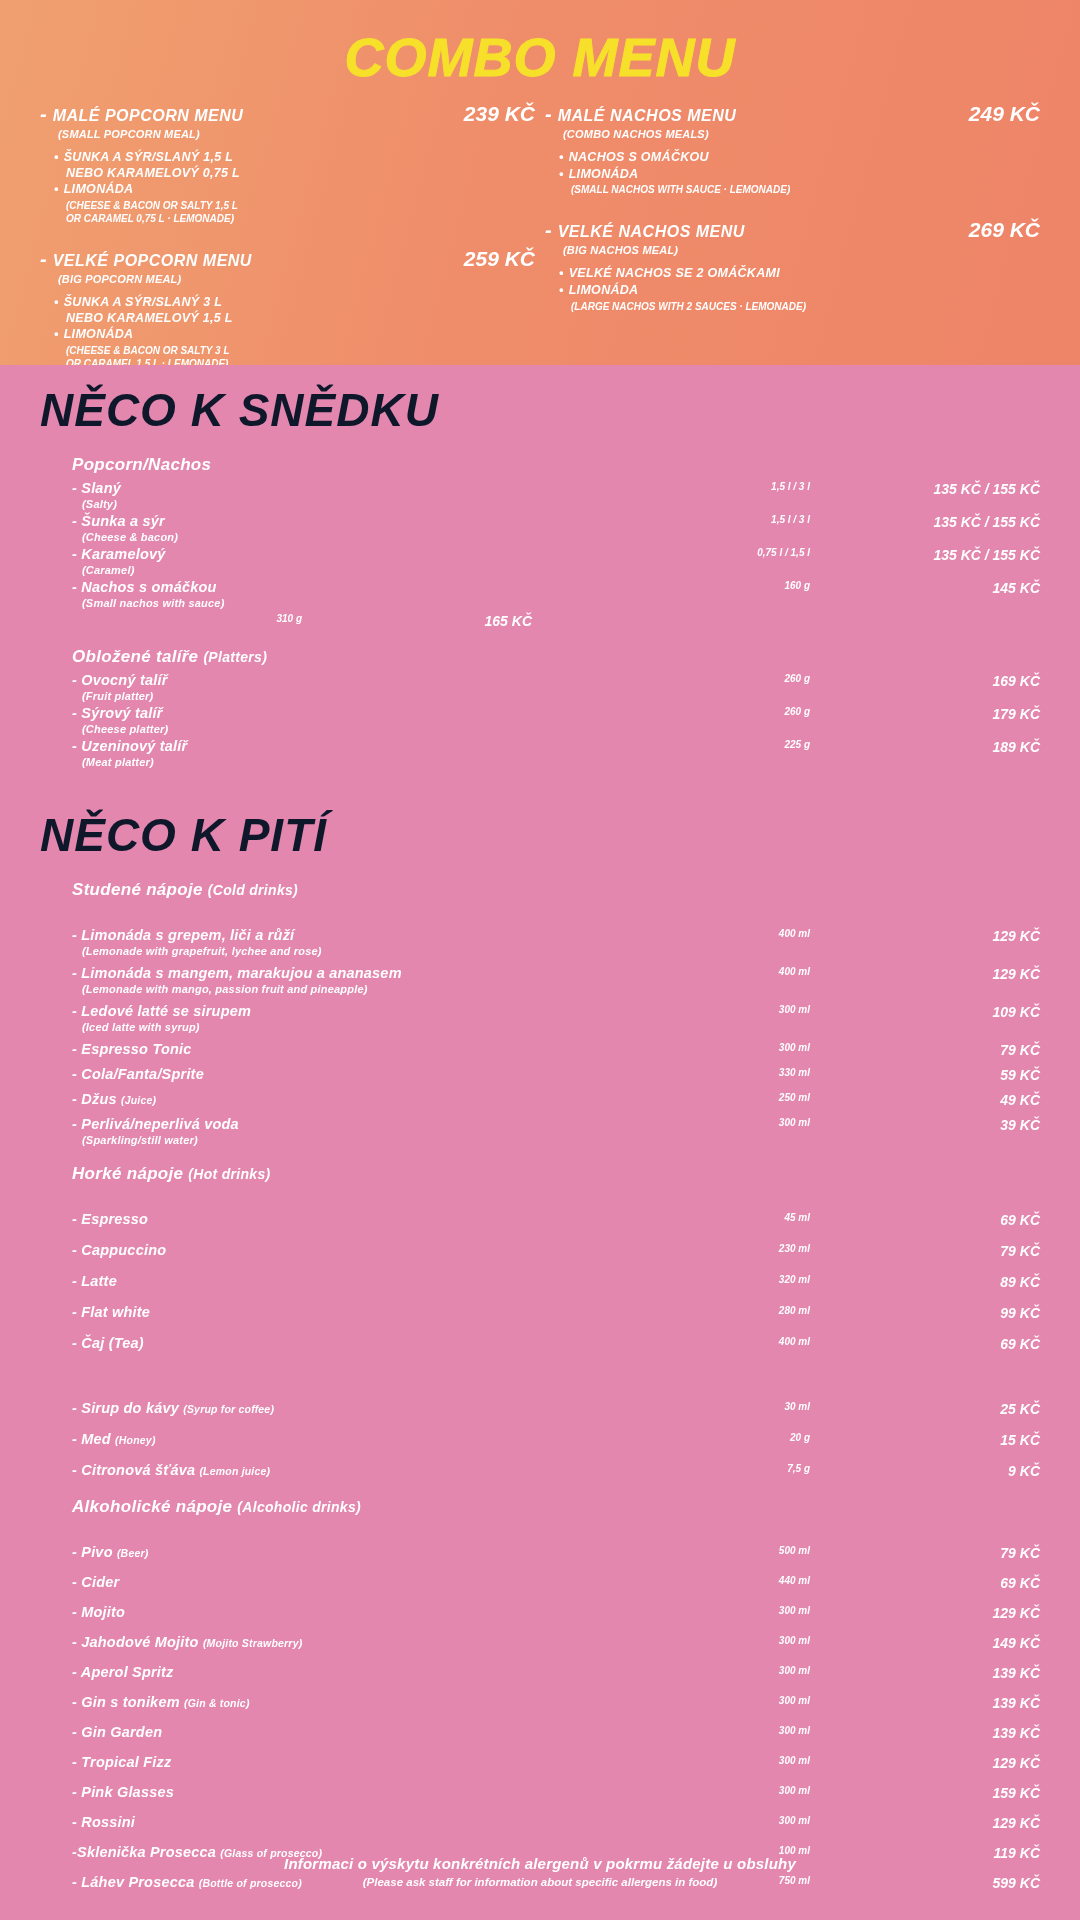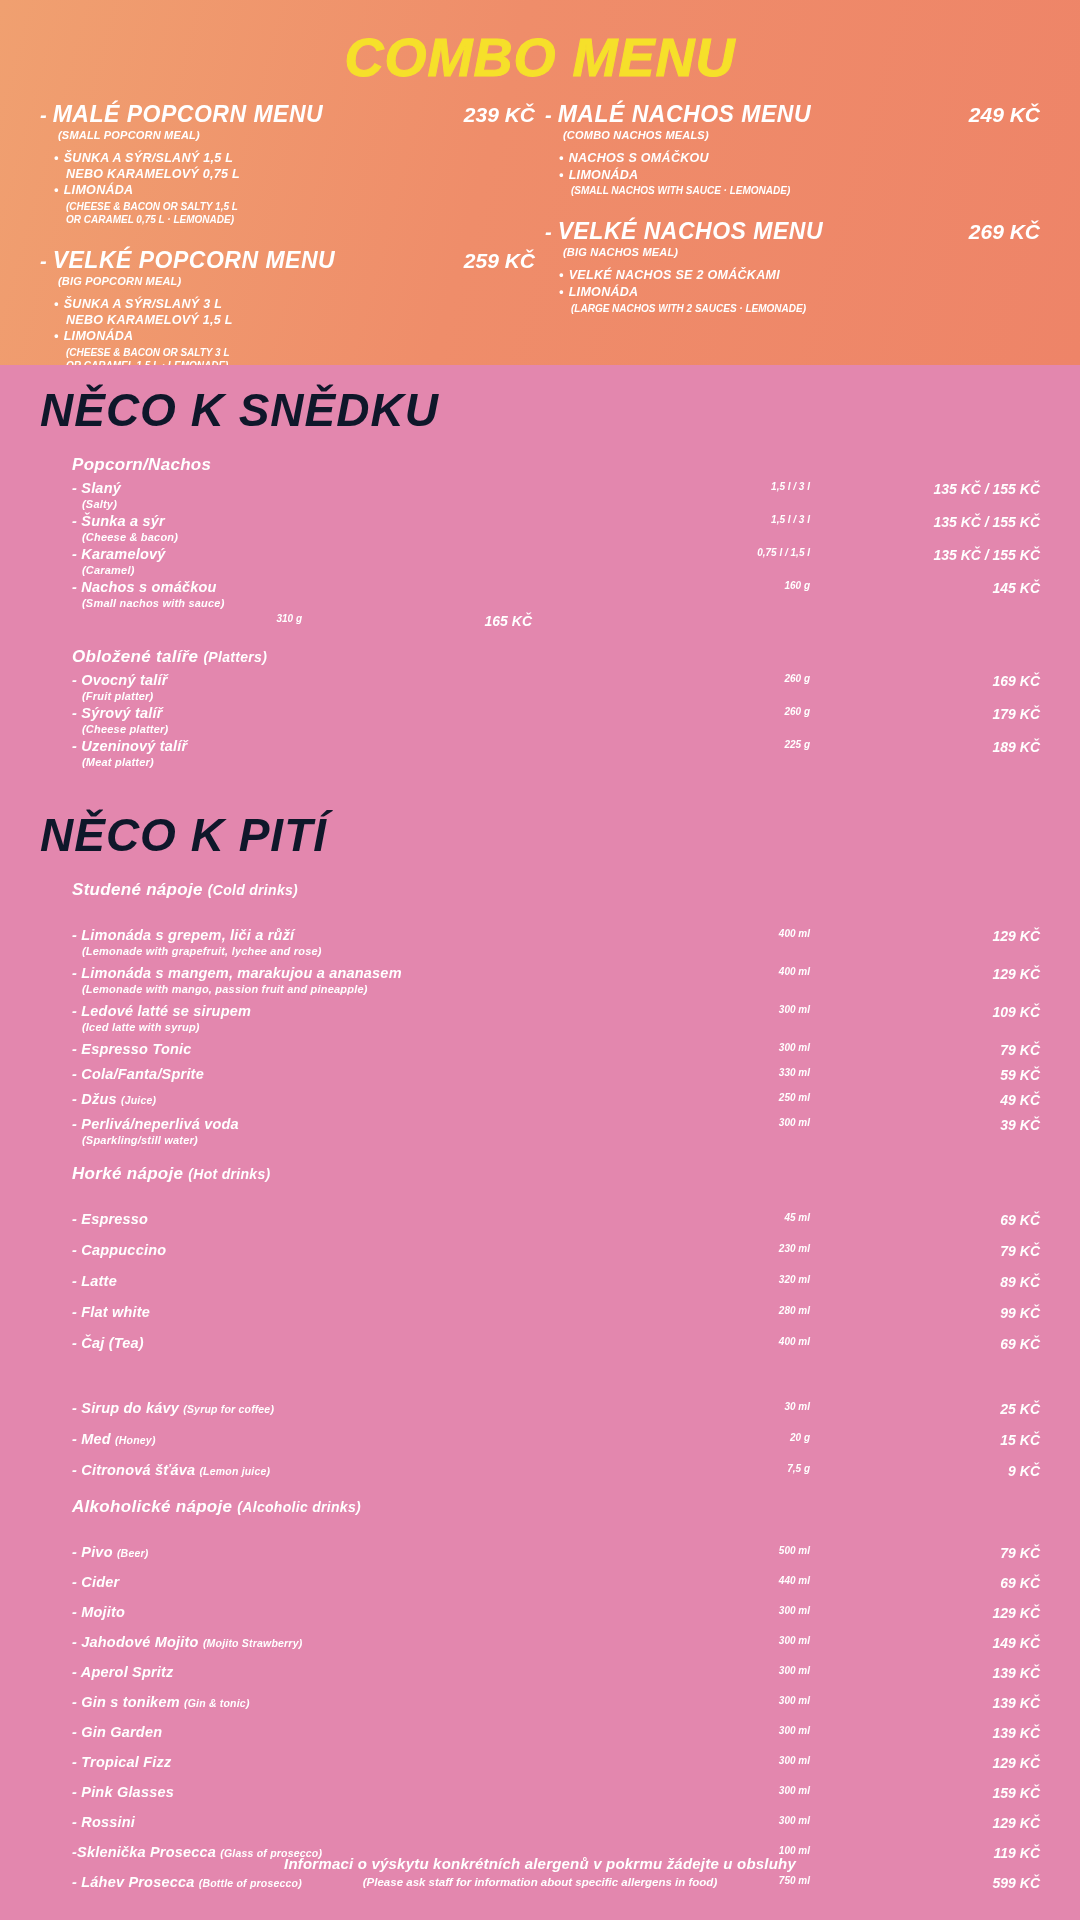--- a/index.html
+++ b/index.html
@@ -38,21 +38,21 @@
   .combo-block { margin-bottom: 22px; }
   .combo-head {
     display: flex;
     align-items: baseline;
     justify-content: space-between;
     color: #ffffff;
   }
   .combo-head-left { display: flex; align-items: baseline; }
   .combo-dash { font-size: 20px; font-weight: bold; font-style: italic; margin-right: 6px; }
   .combo-name {
-    font-size: 23px;
+    font-size: 16px;
     font-weight: bold;
     font-style: italic;
     letter-spacing: 0.5px;
     line-height: 1.05;
   }
   .combo-name-en {
     display: block;
     font-size: 11px;
     font-weight: bold;
     font-style: italic;

